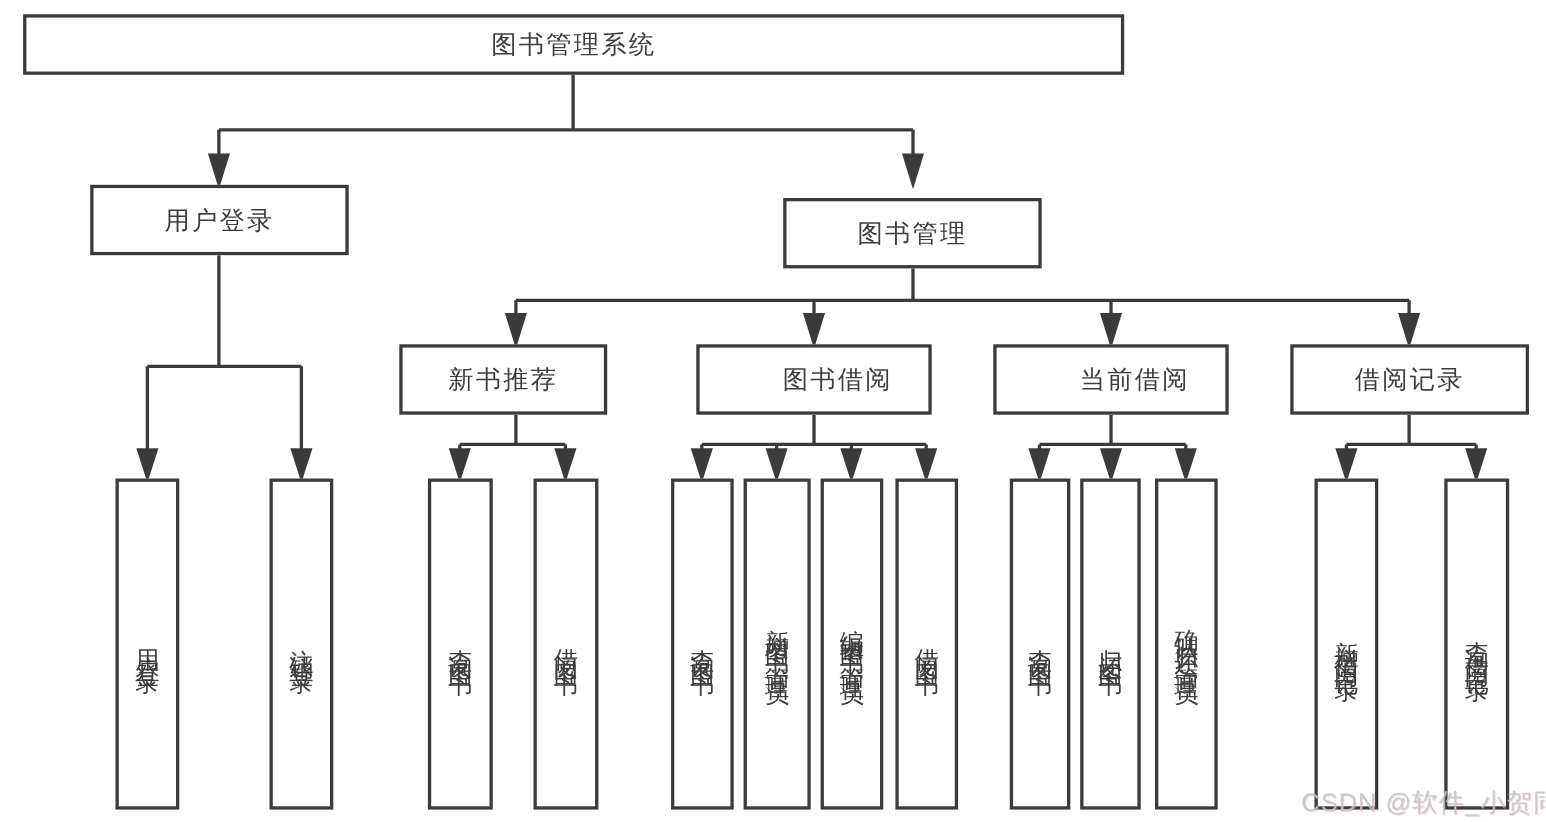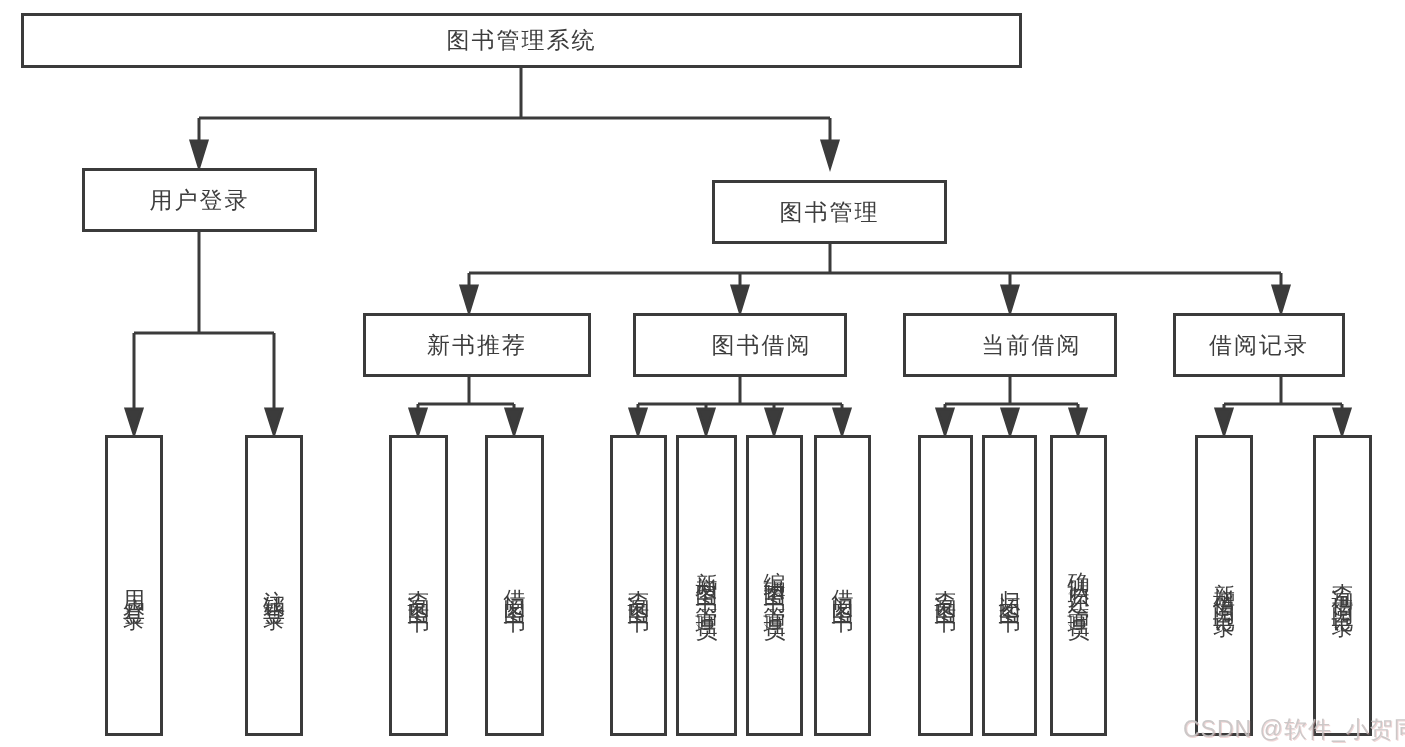--- a/index.html
+++ b/index.html
@@ -90,24 +90,24 @@
       <polygon points="1216,409 1232,409 1224,434"></polygon>
       <polygon points="1334,409 1350,409 1342,434"></polygon>
     </g>
   </svg>
 
   <div class="node" style="left:21px; top:13px; width:1001px; height:55px;">图书管理系统</div>
 
   <div class="node" style="left:82px; top:168px; width:235px; height:64px;">用户登录</div>
   <div class="node" style="left:712px; top:180px; width:235px; height:64px;">图书管理</div>
 
-  <div class="node" style="left:363px; top:313px; width:228px; height:64px;">新书推荐</div>
+  <div class="node" style="left:363px; top:313px; width:189px; height:64px;">新书推荐</div>
   <div class="node" style="left:633px; top:313px; width:214px; height:64px;padding-left:43px;">图书借阅</div>
   <div class="node" style="left:903px; top:313px; width:214px; height:64px;padding-left:43px;">当前借阅</div>
-  <div class="node" style="left:1173px; top:313px; width:172px; height:64px;">借阅记录</div>
+  <div class="node" style="left:1173px; top:313px; width:217px; height:64px;">借阅记录</div>
 
   <div class="node vnode" style="left:105px; top:435px; width:58px; height:301px;">用户登录</div>
   <div class="node vnode" style="left:245px; top:435px; width:58px; height:301px;">注销登录</div>
 
   <div class="node vnode" style="left:389px; top:435px; width:59px; height:301px;">查询图书</div>
   <div class="node vnode" style="left:485px; top:435px; width:59px; height:301px;">借阅图书</div>
 
   <div class="node vnode" style="left:610px; top:435px; width:57px; height:301px;">查询图书</div>
   <div class="node vnode" style="left:676px; top:435px; width:61px; height:301px;">新增图书（管理员）</div>
   <div class="node vnode" style="left:746px; top:435px; width:57px; height:301px;">编辑图书（管理员）</div>

